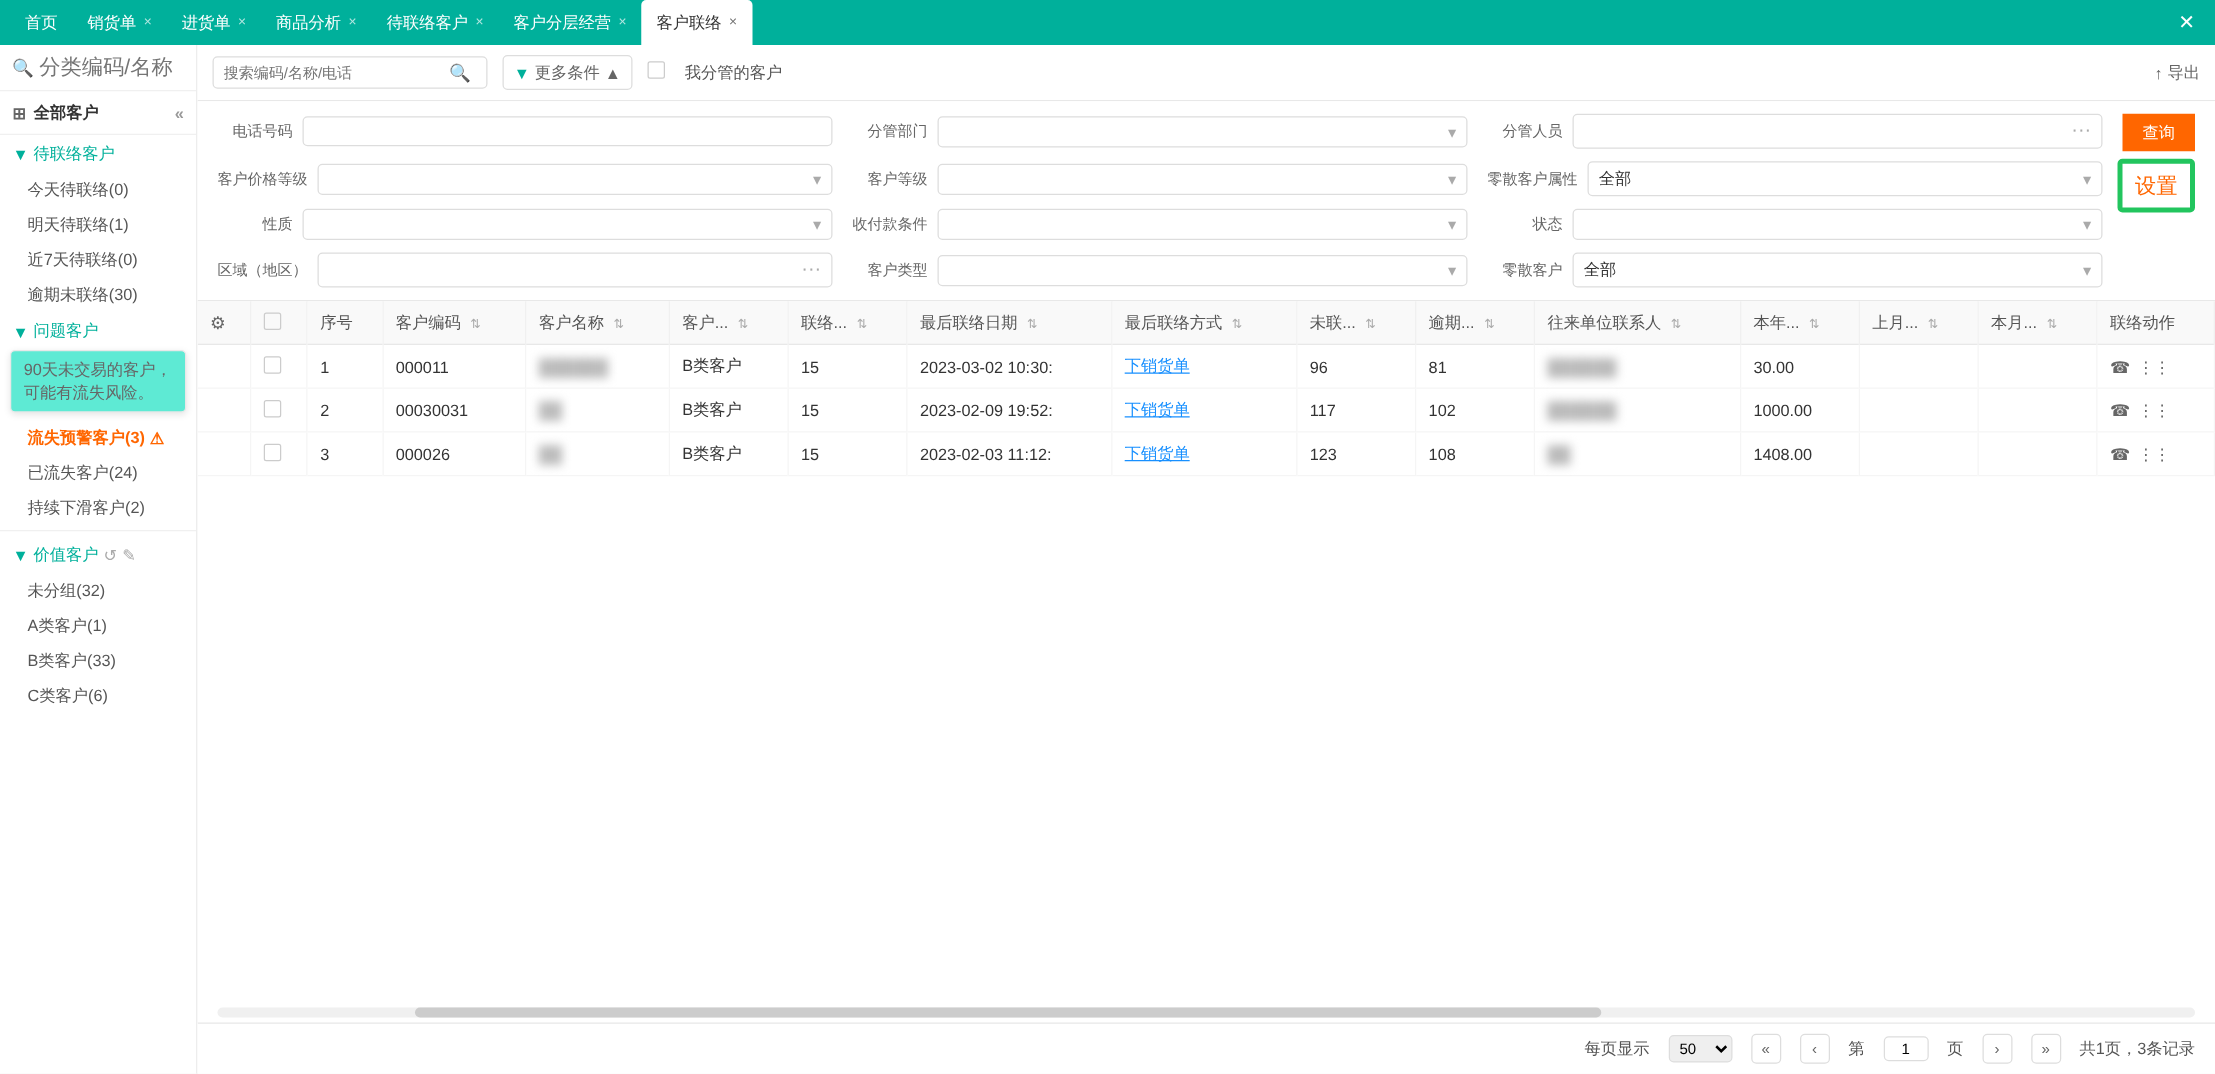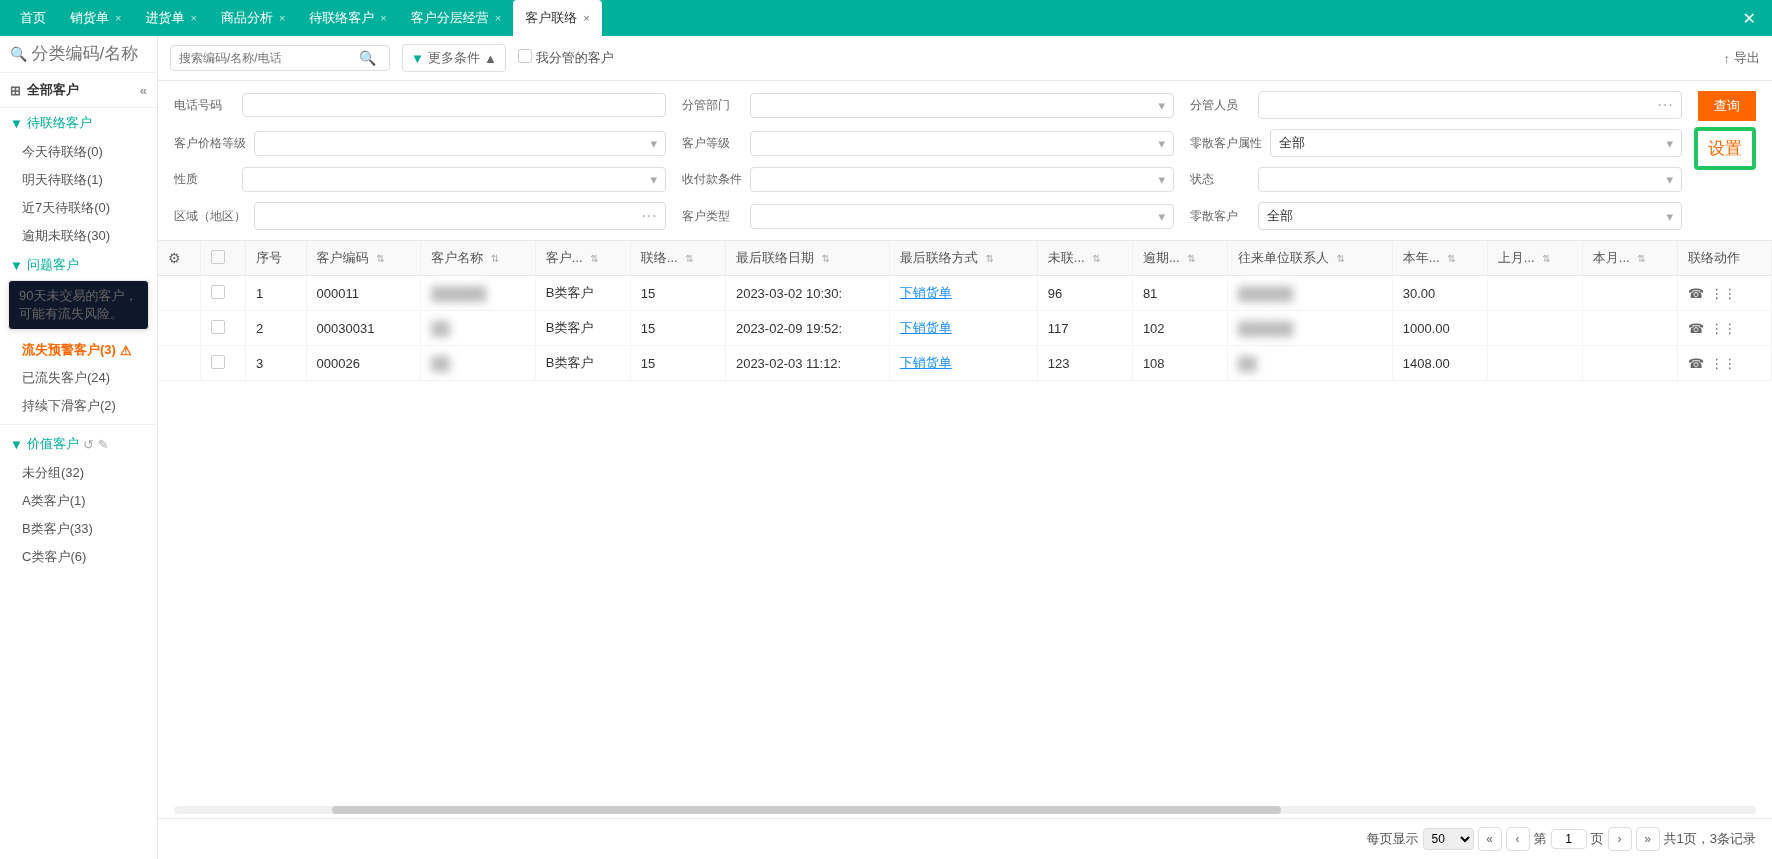--- a/index.html
+++ b/index.html
@@ -123,21 +123,21 @@
     .sidebar-item .warning-icon {
       color: #ff6600;
       margin-left: 4px;
     }
     .sidebar-divider {
       height: 1px;
       background: #f0f0f0;
       margin: 4px 0;
     }
     .tooltip-box {
-      background: #0f172a;
+      background: #5eead4;
       border: 1px solid #e8e8e8;
       border-radius: 4px;
       padding: 6px 10px;
       font-size: 12px;
       color: #666;
       margin: 0 8px 6px 8px;
       box-shadow: 0 2px 6px rgba(0,0,0,0.1);
     }
 
     
@@ -191,21 +191,21 @@
       border: 1px solid #ddd;
       border-radius: 4px;
       background: #fff;
     }
     .filter-more-btn .filter-icon {
       color: #00b09b;
       margin-right: 4px;
     }
     .filter-my-customers {
       display: flex;
-      gap: 4px;
+      gap: 16px;
       color: #555;
       font-size: 12px;
       cursor: pointer;
     }
     .checkbox-fake {
       width: 14px;
       height: 14px;
       border: 1px solid #ccc;
       border-radius: 2px;
       display: inline-block;
@@ -242,21 +242,21 @@
       display: flex;
       align-items: center;
       gap: 8px;
       flex: 1;
     }
     .filter-field label {
       color: #666;
       font-size: 12px;
       white-space: nowrap;
       min-width: 60px;
-      text-align: left;
+      text-align: right;
     }
     .filter-field input {
       border: 1px solid #ddd;
       border-radius: 4px;
       padding: 4px 8px;
       font-size: 12px;
       color: #333;
       flex: 1;
       outline: none;
     }
@@ -389,21 +389,21 @@
     .action-icons span { cursor: pointer; }
 
     
     .pagination-bar {
       display: flex;
       align-items: center;
       justify-content: flex-end;
       padding: 8px 16px;
       border-top: 1px solid #e8e8e8;
       background: #fff;
-      gap: 4px;
+      gap: 15px;
       font-size: 12px;
       color: #555;
     }
     .pagination-bar select {
       border: 1px solid #ddd;
       border-radius: 4px;
       padding: 2px 4px;
       font-size: 12px;
     }
     .pagination-btn {

